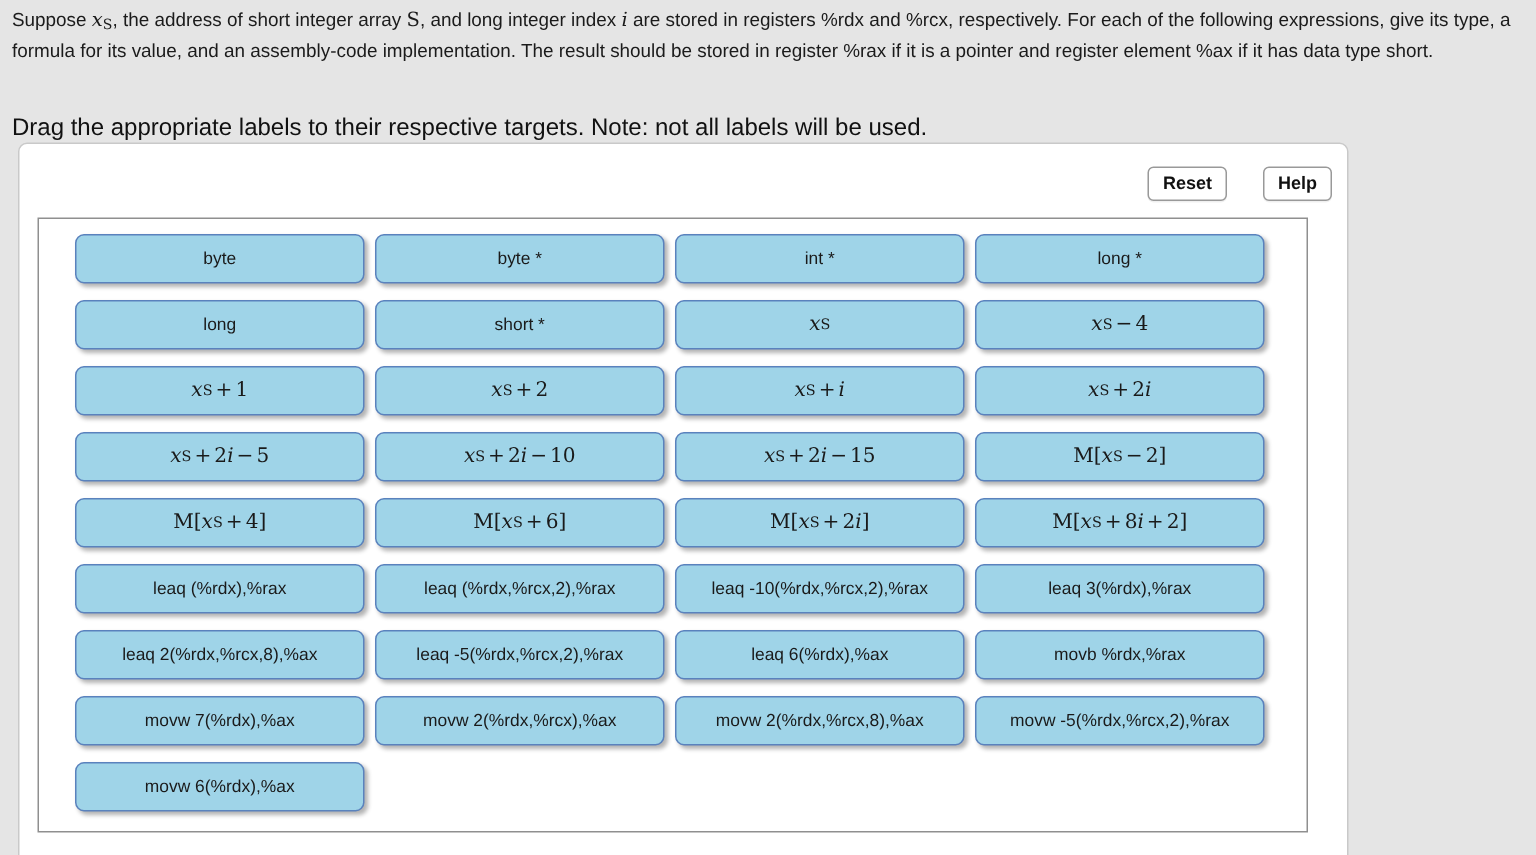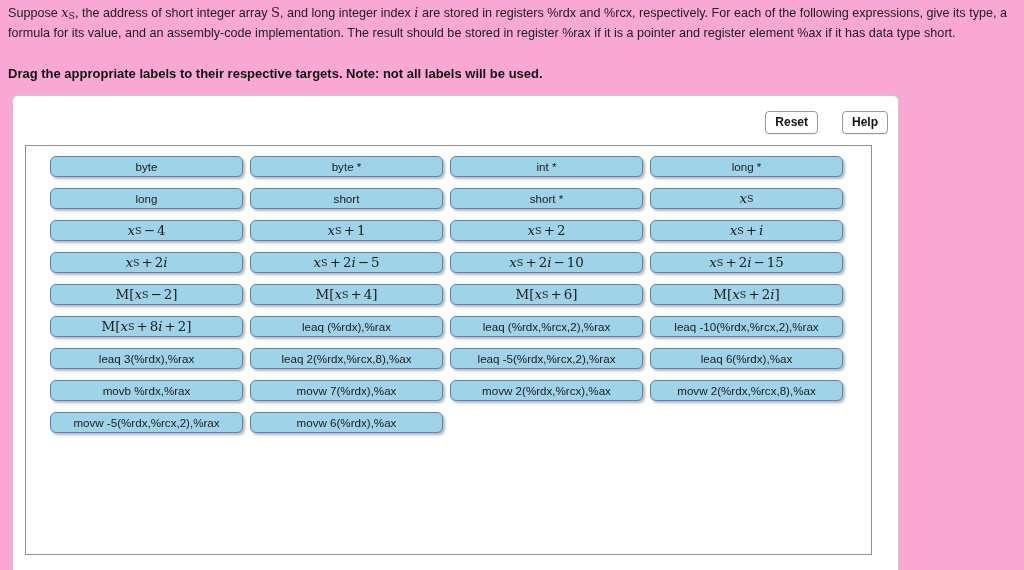--- a/index.html
+++ b/index.html
@@ -9,43 +9,43 @@
     height: 570px;
     background: #ffffff;
     font-family: "Liberation Sans", sans-serif;
     overflow: hidden;
   }
 
   #page {
     position: relative;
     width: 1024px;
     height: 570px;
-    background: #f9a8d4;
+    background: #e5e5e5;
   }
 
   
   .prompt {
     position: absolute;
     left: 8px;
     top: 5px;
     width: 1010px;
     font-size: 12.6px;
     line-height: 16.6px;
     color: #1b1b1b;
     text-align: left;
   }
 
   .instruction {
     position: absolute;
     left: 8px;
-    top: 66px;
+    top: 78px;
     width: 1000px;
-    font-size: 13px;
+    font-size: 16px;
     line-height: 16px;
-    font-weight: bold;
+    font-weight: normal;
     color: #111111;
   }
 
   
   .mathvar {
     font-family: "DejaVu Serif", serif;
     font-style: italic;
     font-size: 13px;
   }
   .mathvar sub {
@@ -115,21 +115,21 @@
     grid-template-columns: repeat(4, 193px);
     column-gap: 7px;
     row-gap: 11px;
     justify-content: start;
     padding-left: 24px;
   }
 
   .tile {
     position: relative;
     width: 193px;
-    height: 21px;
+    height: 33px;
     box-sizing: border-box;
     background: #9fd4e8;
     border: 1px solid #5a82bd;
     border-radius: 6px;
     display: flex;
     align-items: center;
     justify-content: center;
     text-align: center;
     font-family: "Liberation Sans", sans-serif;
     font-size: 11.6px;
@@ -176,21 +176,20 @@
     </div>
   </div>
 
   <div class="bank">
     <div class="bank-grid" id="bank-grid">
         <div class="tile">byte</div>
         <div class="tile">byte *</div>
         <div class="tile">int *</div>
         <div class="tile">long *</div>
         <div class="tile">long</div>
-        <div class="tile">short</div>
         <div class="tile">short *</div>
         <div class="tile math">
           <i>x</i>
           <sub>S</sub>
         </div>
         <div class="tile math"><i>x</i><sub>S</sub><span class="op">−</span>4</div>
         <div class="tile math"><i>x</i><sub>S</sub><span class="op">+</span>1</div>
         <div class="tile math"><i>x</i><sub>S</sub><span class="op">+</span>2</div>
         <div class="tile math">
           <i>x</i>

